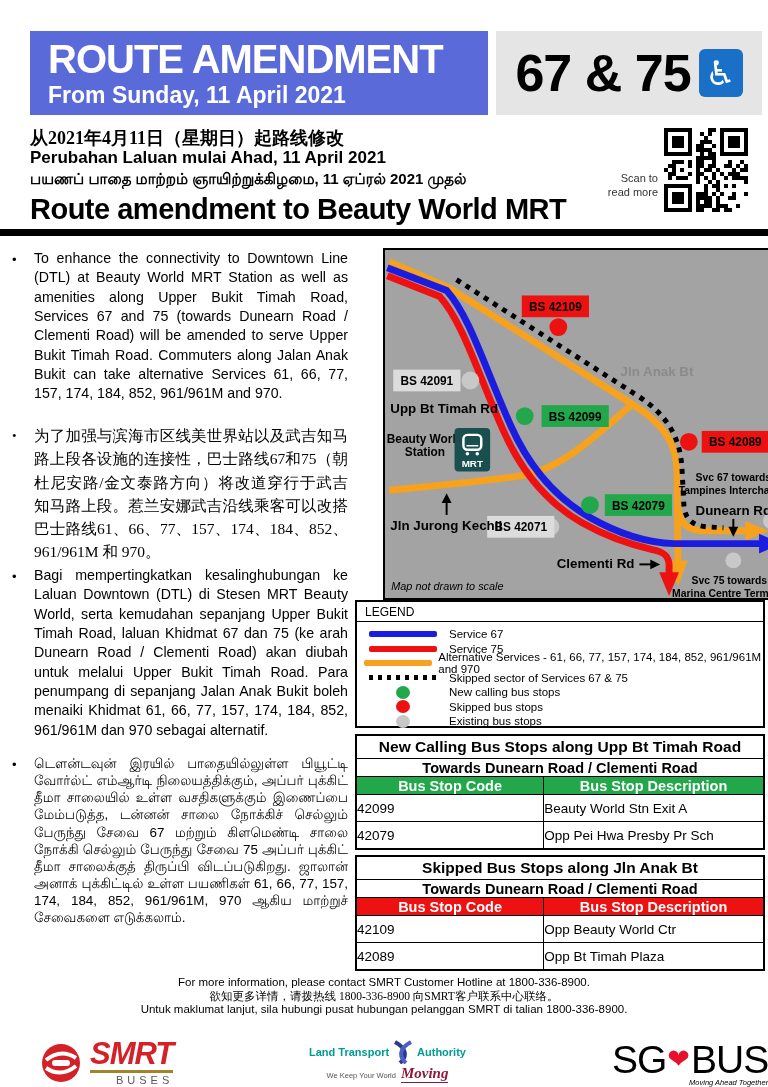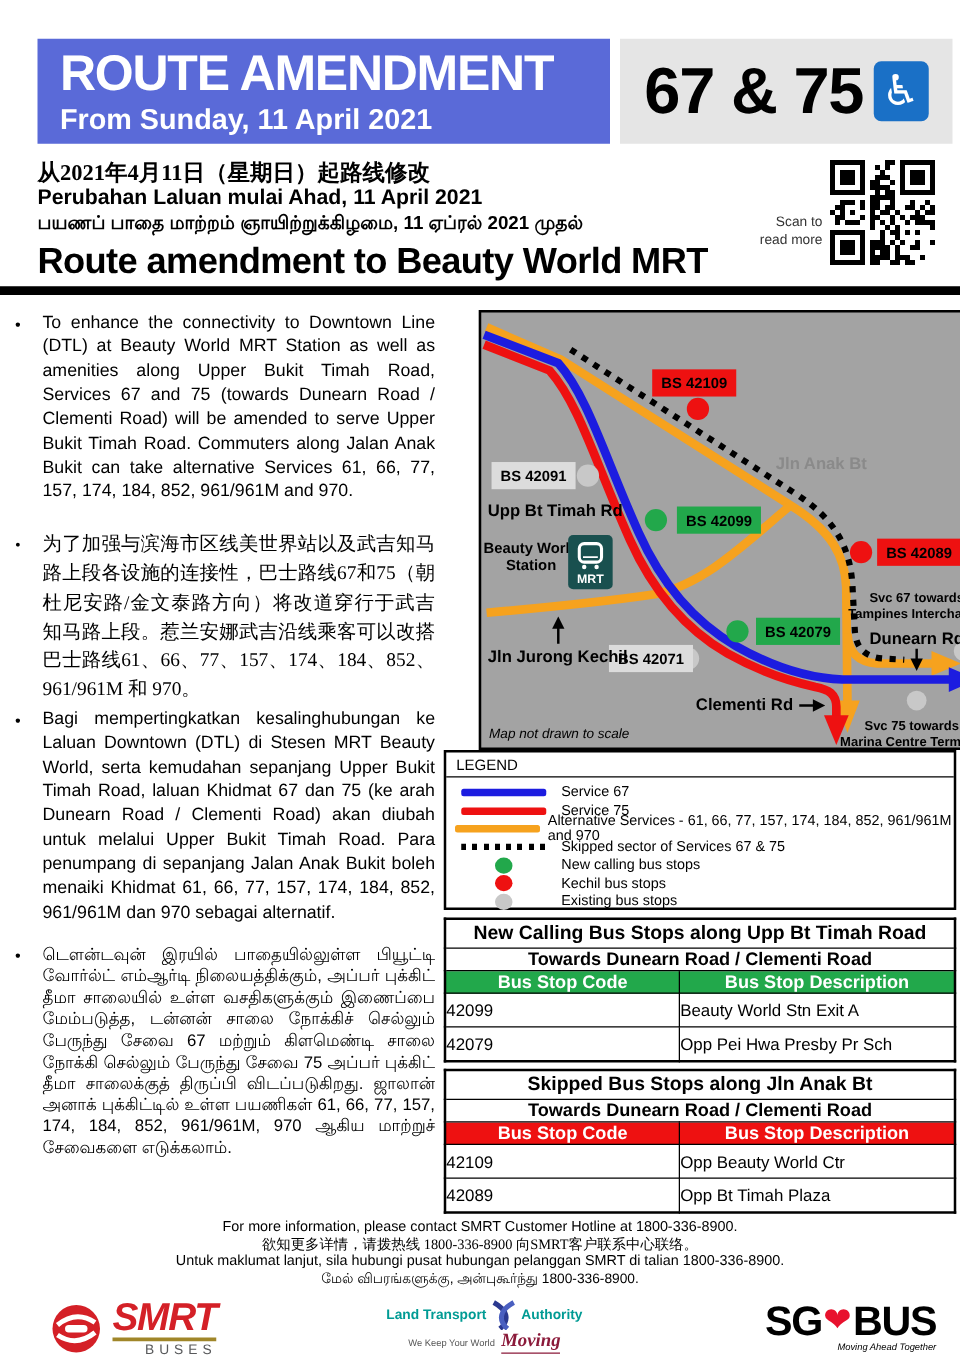--- a/index.html
+++ b/index.html
@@ -82,21 +82,21 @@
   .smrt-text .sub { color:#58595B; font-size:11px; letter-spacing:4px; text-align:right; margin-top:1px; }
   .logo-lta { left:295px; top:1040px; width:185px; text-align:center; }
   .lta-row { display:flex; align-items:center; justify-content:center; gap:3px; }
   .lta-row .w { color:#009B94; font-size:11px; font-weight:bold; }
   .lta-tag { display:flex; align-items:baseline; justify-content:center; gap:5px; margin-top:1px; }
   .lta-tag .small { font-size:7.5px; color:#555; }
   .lta-tag .moving { font-size:15px; color:#8B1A3A; font-style:italic; font-weight:bold;
     font-family:"Liberation Serif", serif; border-bottom:1.5px solid #8B1A3A; }
   .logo-sgbus { left:612px; top:1042px; text-align:right; }
   .sg-row { display:flex; align-items:center; }
-  .sg-row .blk { font-size:33px; font-weight:700; letter-spacing:-1px; line-height:0.9; }
+  .sg-row .blk { font-size:39px; font-weight:400; letter-spacing:-1px; line-height:0.9; }
   .sg-row .heart { color:#E8112D; font-size:27px; line-height:0.9; margin:0 1px;
     font-family:"DejaVu Sans", sans-serif; }
   .sg-tag { font-size:7.5px; font-style:italic; color:#000; margin-top:1px; }
 </style>
 </head>
 <body>
 
 <div class="abs hdr-blue">
   <div class="t1">ROUTE AMENDMENT</div>
   <div class="t2">From Sunday, 11 April 2021</div>
@@ -381,21 +381,21 @@
     <div class="lg-row">
       <span class="lg-sw">
           <span class="sw-dot d-green"></span>
         </span>
       <span class="lg-label">New calling bus stops</span>
     </div>
     <div class="lg-row">
       <span class="lg-sw">
           <span class="sw-dot d-red"></span>
         </span>
-      <span class="lg-label">Kechil bus stops</span>
+      <span class="lg-label">Skipped bus stops</span>
     </div>
     <div class="lg-row">
       <span class="lg-sw">
           <span class="sw-dot d-grey"></span>
         </span>
       <span class="lg-label">Existing bus stops</span>
     </div>
   </div>
 </div>
 
@@ -450,21 +450,20 @@
     <td>42089</td>
     <td>Opp Bt Timah Plaza</td>
   </tr>
 </tbody>
   </table>
 
 <div class="abs footer">
   <div class="f-en">For more information, please contact SMRT Customer Hotline at 1800-336-8900.</div>
   <div class="f-zh">欲知更多详情，请拨热线 1800-336-8900 向SMRT客户联系中心联络。</div>
   <div class="f-ms">Untuk maklumat lanjut, sila hubungi pusat hubungan pelanggan SMRT di talian 1800-336-8900.</div>
-  <div class="f-ta">மேல் விபரங்களுக்கு, அன்புகூர்ந்து 1800-336-8900.</div>
 </div>
 
 <div class="abs logo-smrt">
   <svg width="46" height="42" viewBox="0 0 46 42">
     <circle cx="23" cy="21" r="19" fill="#D42027"></circle>
     <path d="M 8 18 Q 23 6 38 16" stroke="#fff" stroke-width="4" fill="none"></path>
     <path d="M 8 26 Q 23 36 38 24" stroke="#fff" stroke-width="4" fill="none"></path>
     <rect x="14" y="18" width="18" height="6" rx="3" fill="#fff"></rect>
   </svg>
   <div class="smrt-text">

